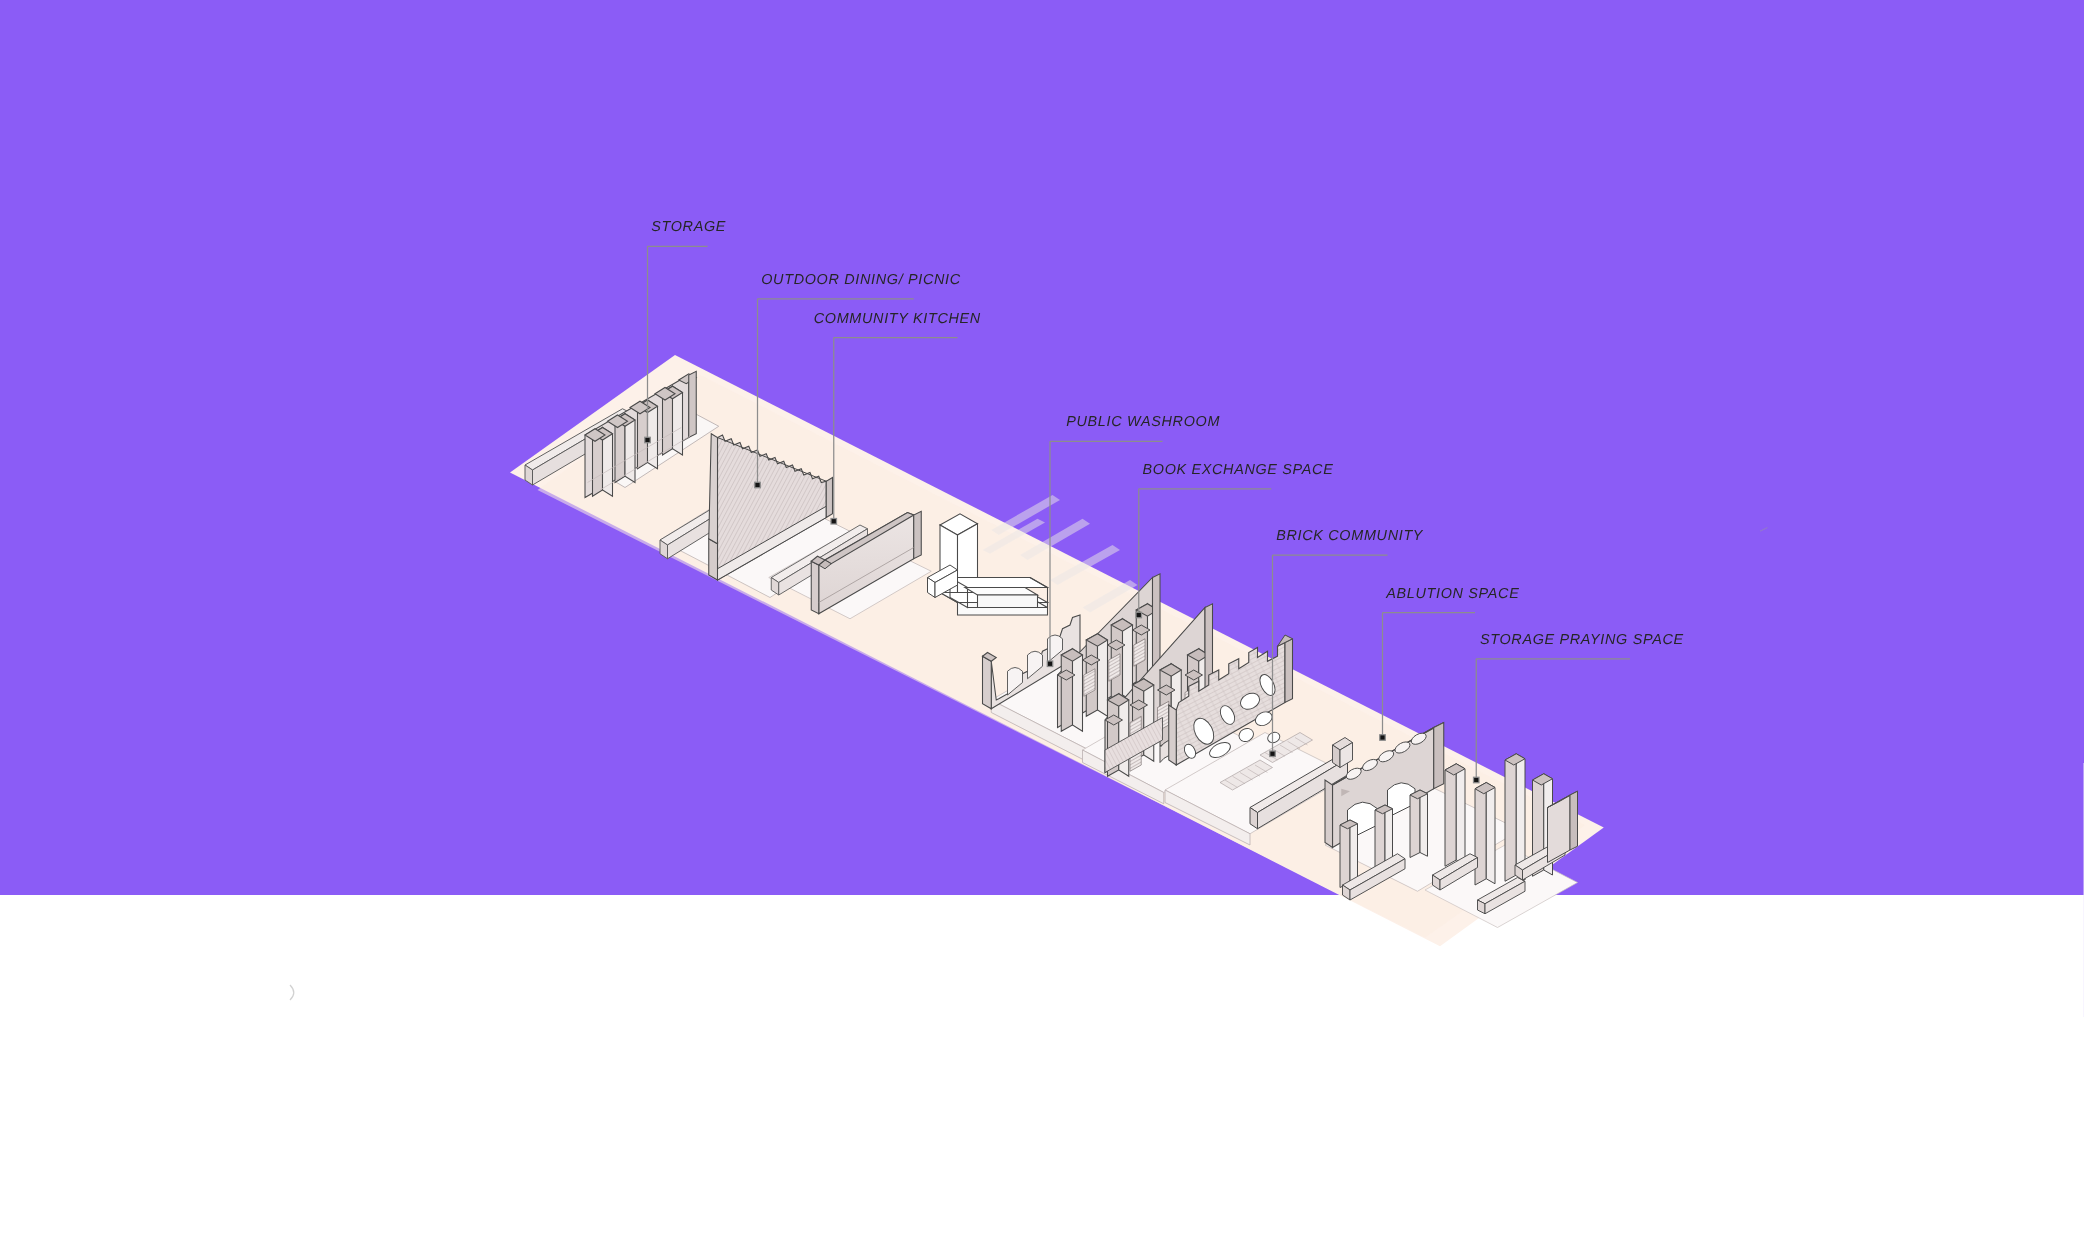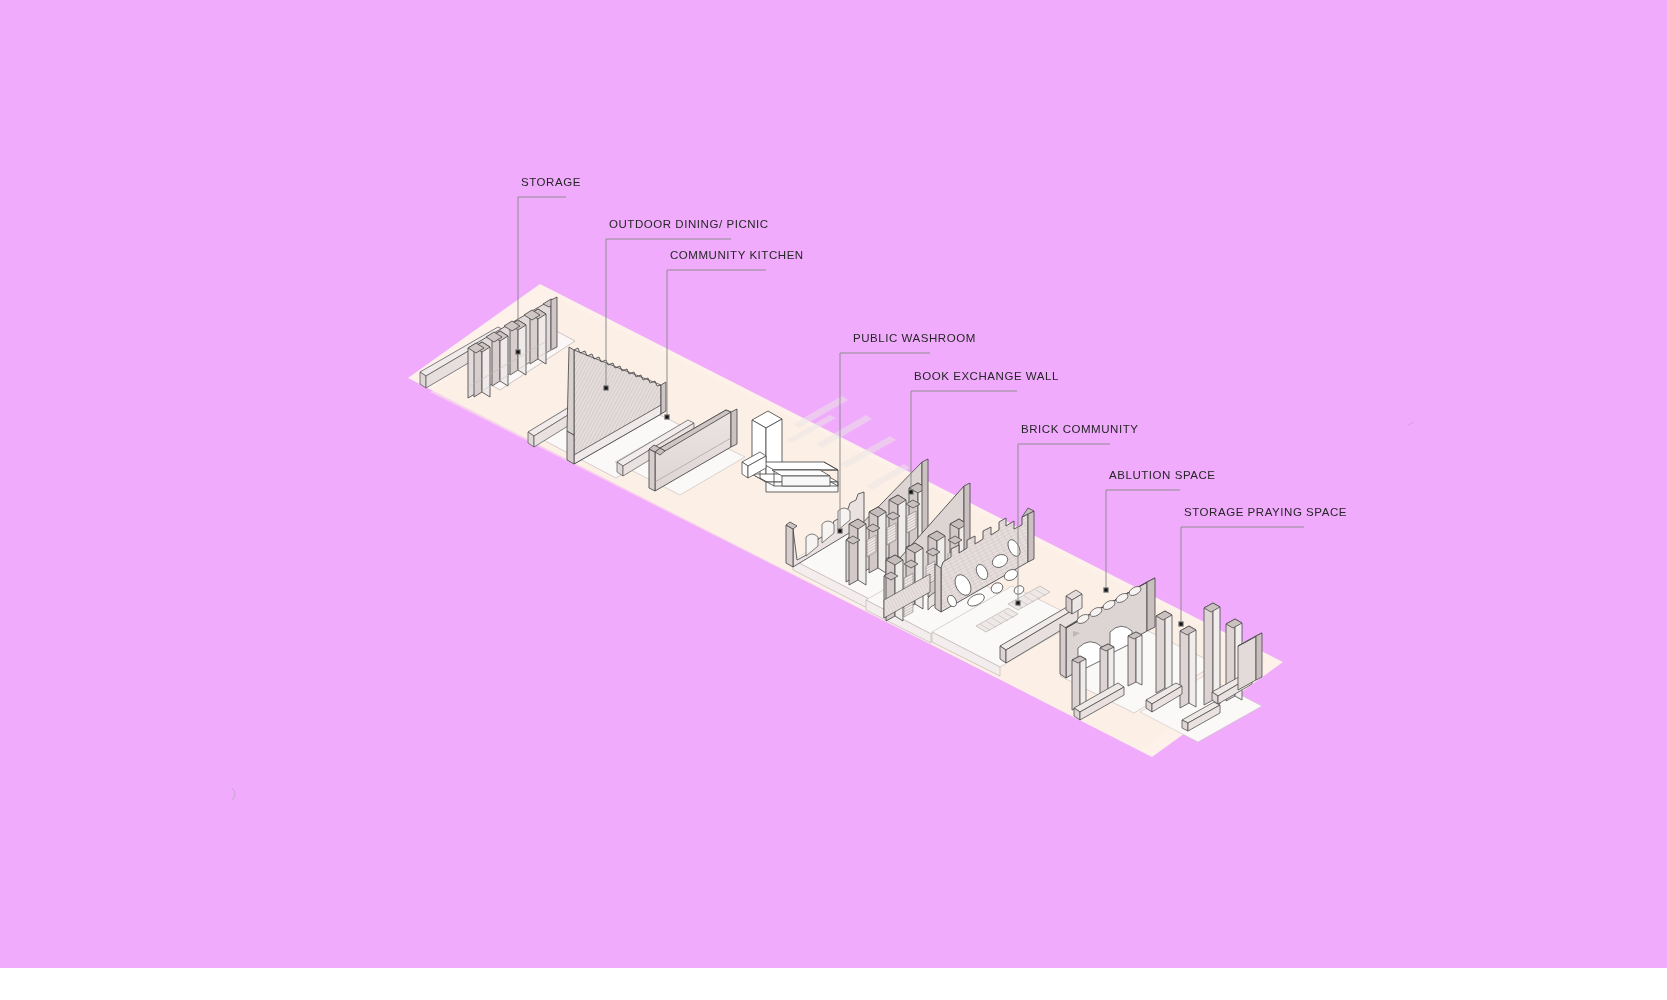--- a/index.html
+++ b/index.html
@@ -2,21 +2,21 @@
 <html><head>
 <meta charset="utf-8">
 <title>Exploded Axonometric Diagram</title>
 <style>
   html,body{margin:0;padding:0;background:#ffffff;}
   body{
     width:1667px;height:1000px;overflow:hidden;
     font-family:"Liberation Sans","DejaVu Sans",sans-serif;
     -webkit-font-smoothing:antialiased;
   }
-  #stage{position:relative;width:1667px;height:968px;background:#f0abfc;}
+  #stage{position:relative;width:1667px;height:716px;background:#8b5cf6;font-style:italic;}
   #canvas{position:absolute;left:0;top:0;width:1667px;height:1000px;}
   .lbl{
     position:absolute;
     font-size:11.5px;
     letter-spacing:0.55px;
     color:#262626;
     white-space:nowrap;
     line-height:13px;
     font-weight:400;
   }
@@ -470,21 +470,21 @@
         <rect x="1103.8" y="587.8" width="4.4" height="4.4" fill="#151515"></rect>
         <line x1="1181" y1="527" x2="1304" y2="527" stroke="#8d8d8d" stroke-width="1"></line>
         <line x1="1181" y1="527" x2="1181" y2="624" stroke="#8d8d8d" stroke-width="1"></line>
         <rect x="1178.8" y="621.8" width="4.4" height="4.4" fill="#151515"></rect>
       </g>
   </svg>
 
   <div id="labels">
       <div class="lbl" style="left: 521px; top: 176px; color: rgb(38, 38, 38);">STORAGE</div>
       <div class="lbl" style="left: 609px; top: 218px; color: rgb(38, 38, 38);">OUTDOOR DINING/ PICNIC</div>
-      <div class="lbl" style="left: 670px; top: 249px; color: rgb(38, 38, 38);">COMMUNITY KITCHEN</div>
+      <div class="lbl" style="left: 651px; top: 249px; color: rgb(38, 38, 38);">COMMUNITY KITCHEN</div>
       <div class="lbl" style="left: 843px; top: 332px; color: rgb(38, 38, 38); margin-left: 10px;">PUBLIC WASHROOM</div>
-      <div class="lbl" style="left: 914px; top: 370px; color: rgb(38, 38, 38);">BOOK EXCHANGE WALL</div>
+      <div class="lbl" style="left: 914px; top: 370px; color: rgb(38, 38, 38);">BOOK EXCHANGE SPACE</div>
       <div class="lbl" style="left: 1021px; top: 423px; color: rgb(38, 38, 38);">BRICK COMMUNITY</div>
       <div class="lbl" style="left: 1109px; top: 469px; color: rgb(38, 38, 38);">ABLUTION SPACE</div>
       <div class="lbl" style="left: 1184px; top: 506px; color: rgb(38, 38, 38);">STORAGE PRAYING SPACE</div>
     </div>
 
 </div>
 
 </body></html>

